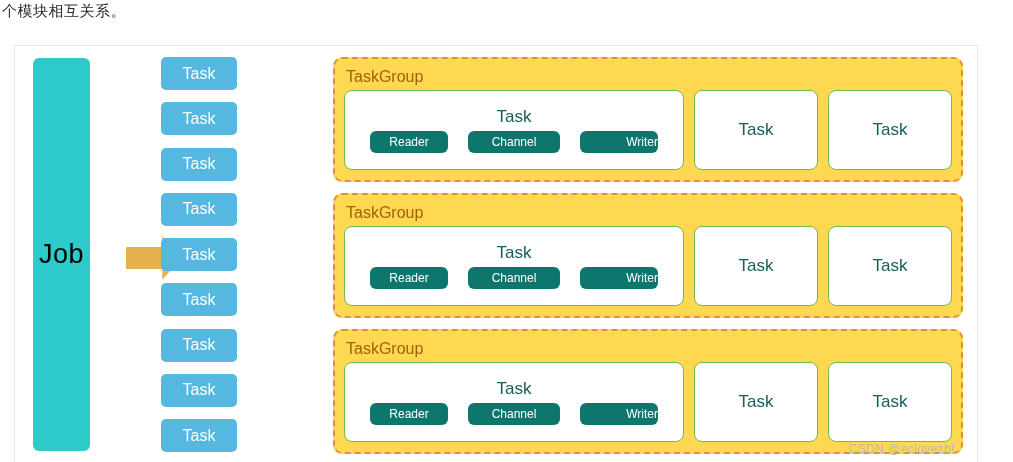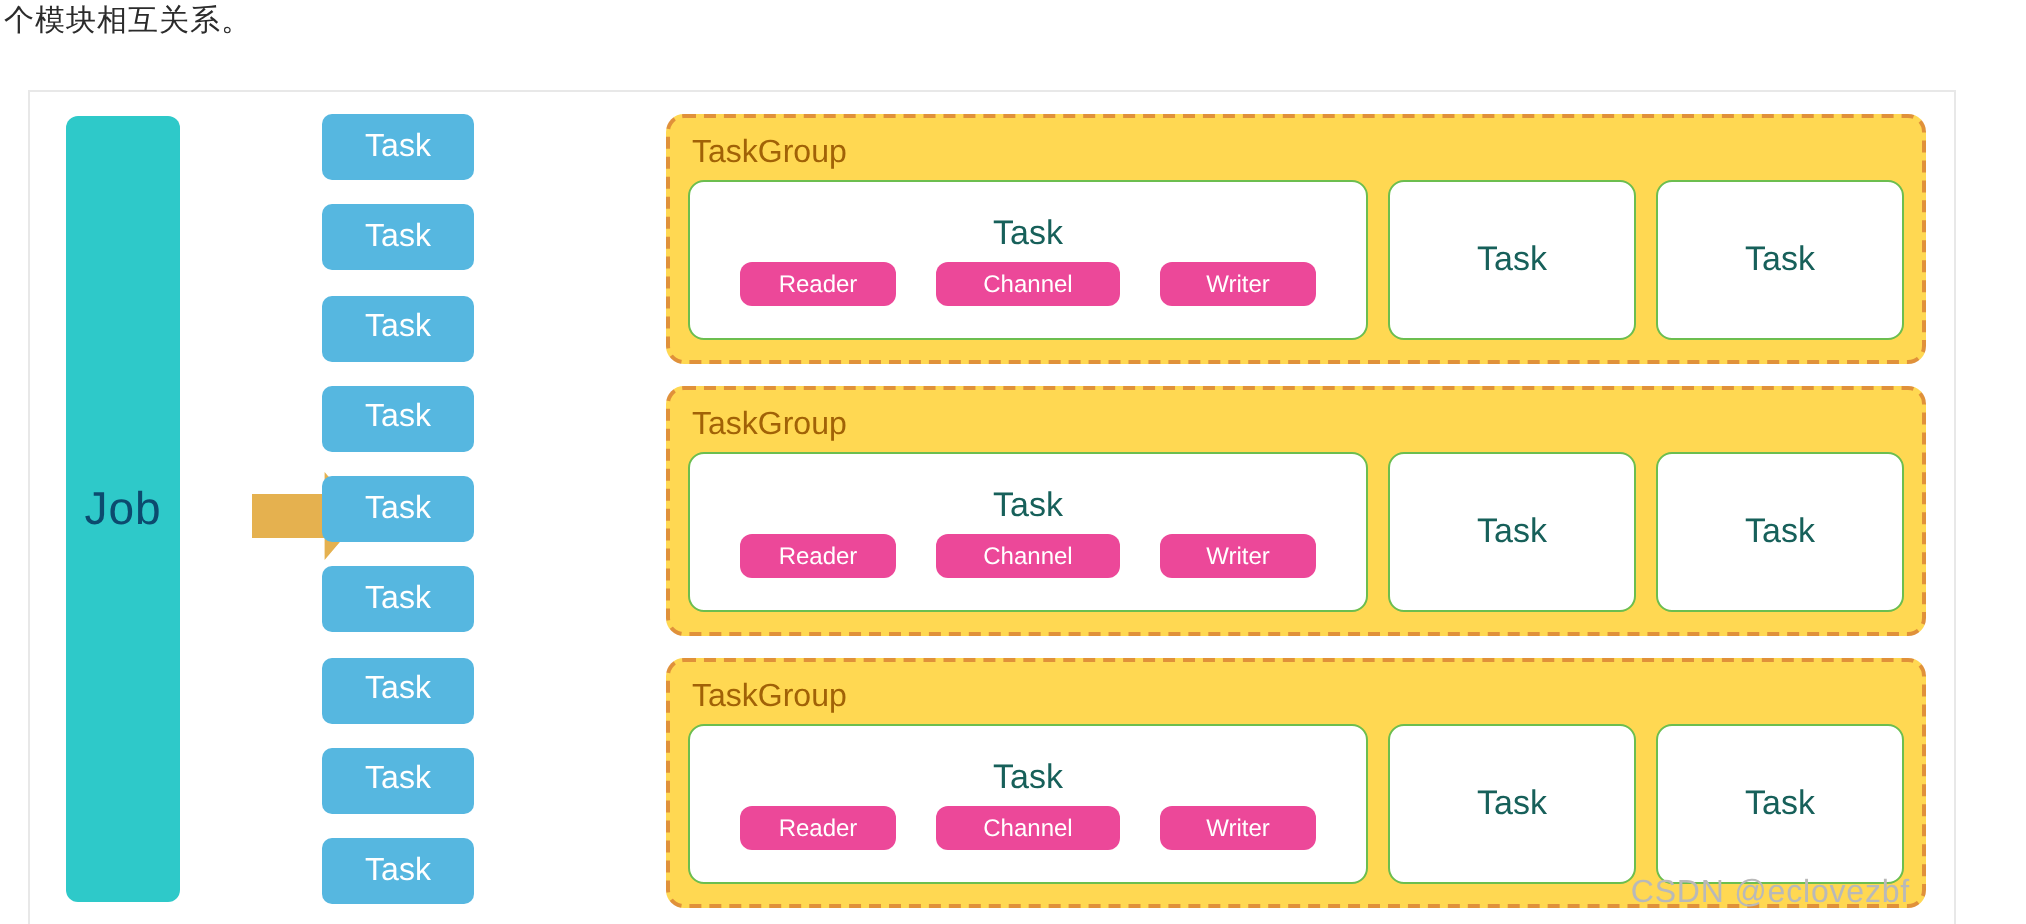--- a/index.html
+++ b/index.html
@@ -51,22 +51,22 @@
     top: 12px;
     width: 57px;
     height: 393px;
     background: #2ec9c9;
     border-radius: 6px;
     display: flex;
     align-items: center;
     justify-content: center;
   }
   .job-label {
-    color: #0c4a6e;
-    font-size: 23px;
+    color: #000000;
+    font-size: 27px;
     letter-spacing: 0.5px;
   }
 
   
   .arrow {
     position: absolute;
     background: #e5b14f;
     display: flex;
     align-items: flex-start;
     justify-content: center;
@@ -170,39 +170,39 @@
   .card-title.with-pills { margin-bottom: 4px; }
 
   .pill-row {
     display: flex;
     gap: 20px;
     justify-content: center;
     width: 100%;
     padding: 0 12px;
   }
   .pill {
-    background: #ec4899;
+    background: #0f766e;
     border-radius: 6px;
     height: 22px;
     display: flex;
     align-items: center;
     justify-content: center;
     color: #ffffff;
     font-size: 12px;
   }
   .pill-reader  { flex: 0 0 78px; }
   .pill-channel { flex: 0 0 92px; }
-  .pill-writer  { flex: 0 0 78px; }
+  .pill-writer  { flex: 0 0 78px; justify-content: flex-end; }
 
   
   .watermark {
     position: absolute;
     right: 22px;
     bottom: 6px;
-    font-size: 16px;
+    font-size: 12px;
     color: #b9b9b9;
     letter-spacing: 0.4px;
     white-space: nowrap;
   }
 </style>
 </head>
 <body>
 
 <div id="page">
 

